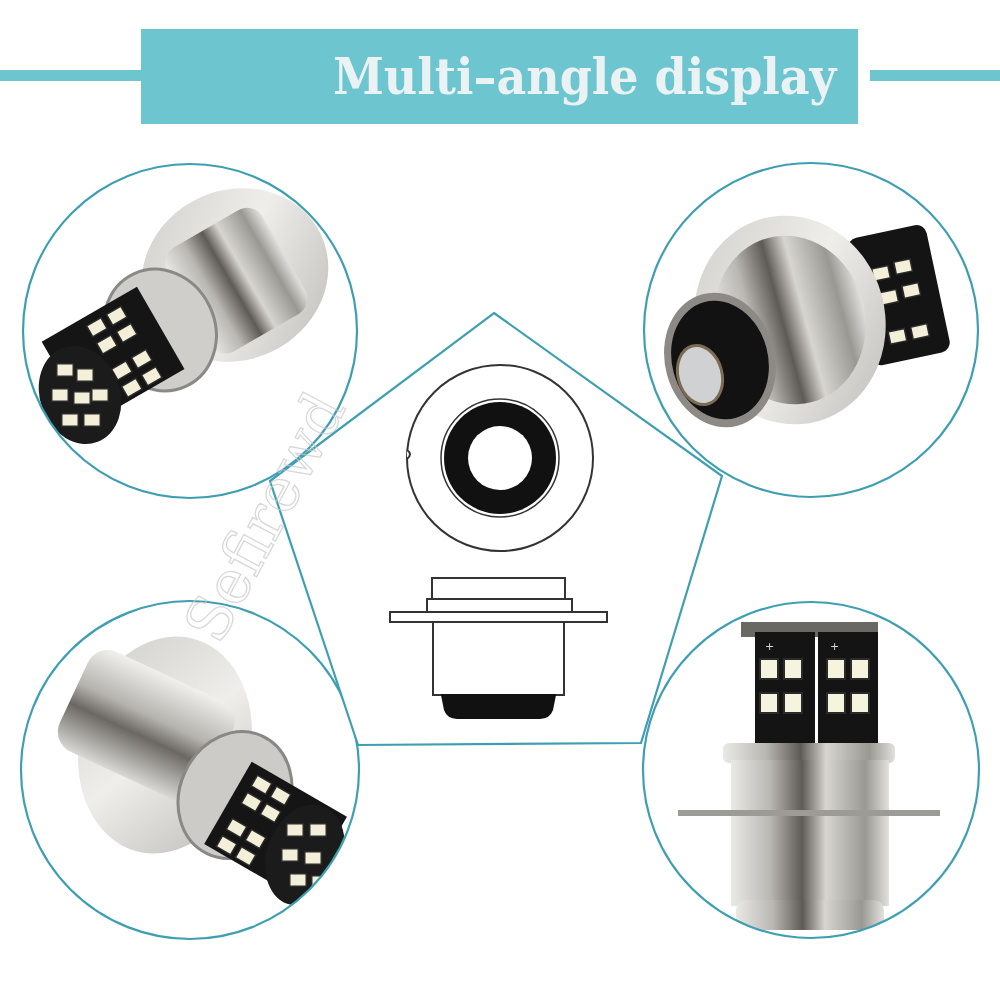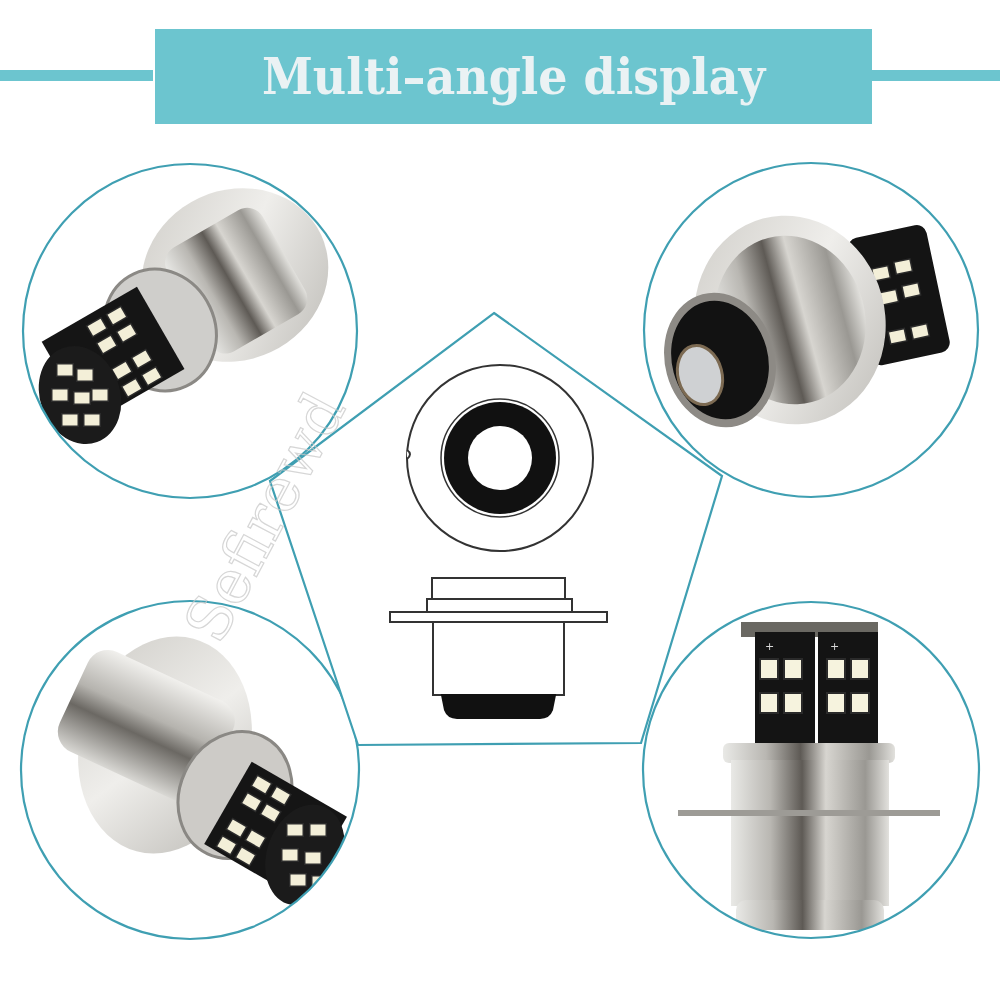--- a/index.html
+++ b/index.html
@@ -1,18 +1,18 @@
 <!DOCTYPE html>
 <html><head>
 <meta charset="utf-8">
 <style>
   html, body { margin: 0; padding: 0; background: #ffffff; }
   body { width: 1000px; height: 1000px; position: relative; overflow: hidden; font-family: "Liberation Serif", serif; }
   .banner-line { position: absolute; height: 11px; background: #6cc5cf; top: 70px; }
-  .banner { position: absolute; left: 155px; top: 29px; width: 717px; height: 95px; background: #6cc5cf; display: flex; align-items: center; justify-content: center; }
+  .banner { position: absolute; left: 141px; top: 29px; width: 717px; height: 95px; background: #6cc5cf; display: flex; align-items: center; justify-content: flex-end; }
   .banner-title { color: #eaf2f4; font-family: "DejaVu Serif", serif; font-weight: bold; font-size: 50px; letter-spacing: 0px; transform: scaleX(0.92); white-space: nowrap; }
   svg.stage { position: absolute; left: 0; top: 0; }
   .watermark { position: absolute; left: 170px; top: 620px; transform: rotate(-62deg); transform-origin: left top; font-family: "DejaVu Serif", serif; font-size: 60px; color: transparent; -webkit-text-stroke: 1.2px rgba(200,200,200,0.75); white-space: nowrap; pointer-events: none; }
 </style>
 </head>
 <body>
 
 <div class="banner-line" style="left:0; width:153px;"></div>
 <div class="banner-line" style="left:870px; width:130px;"></div>
 <div class="banner">

